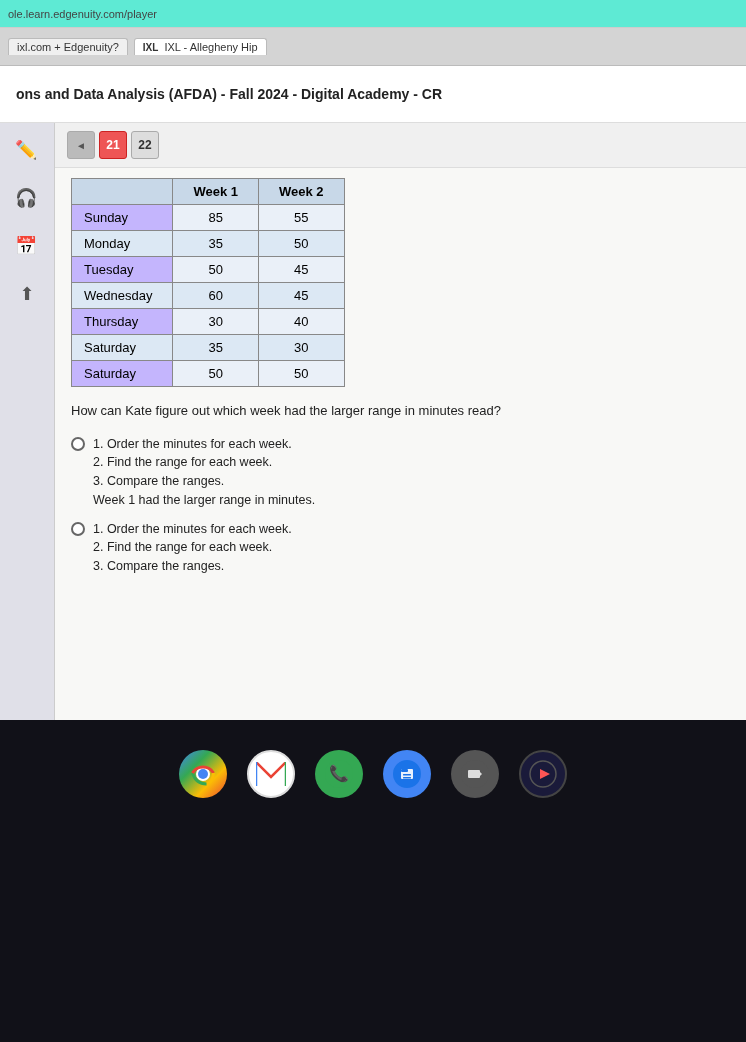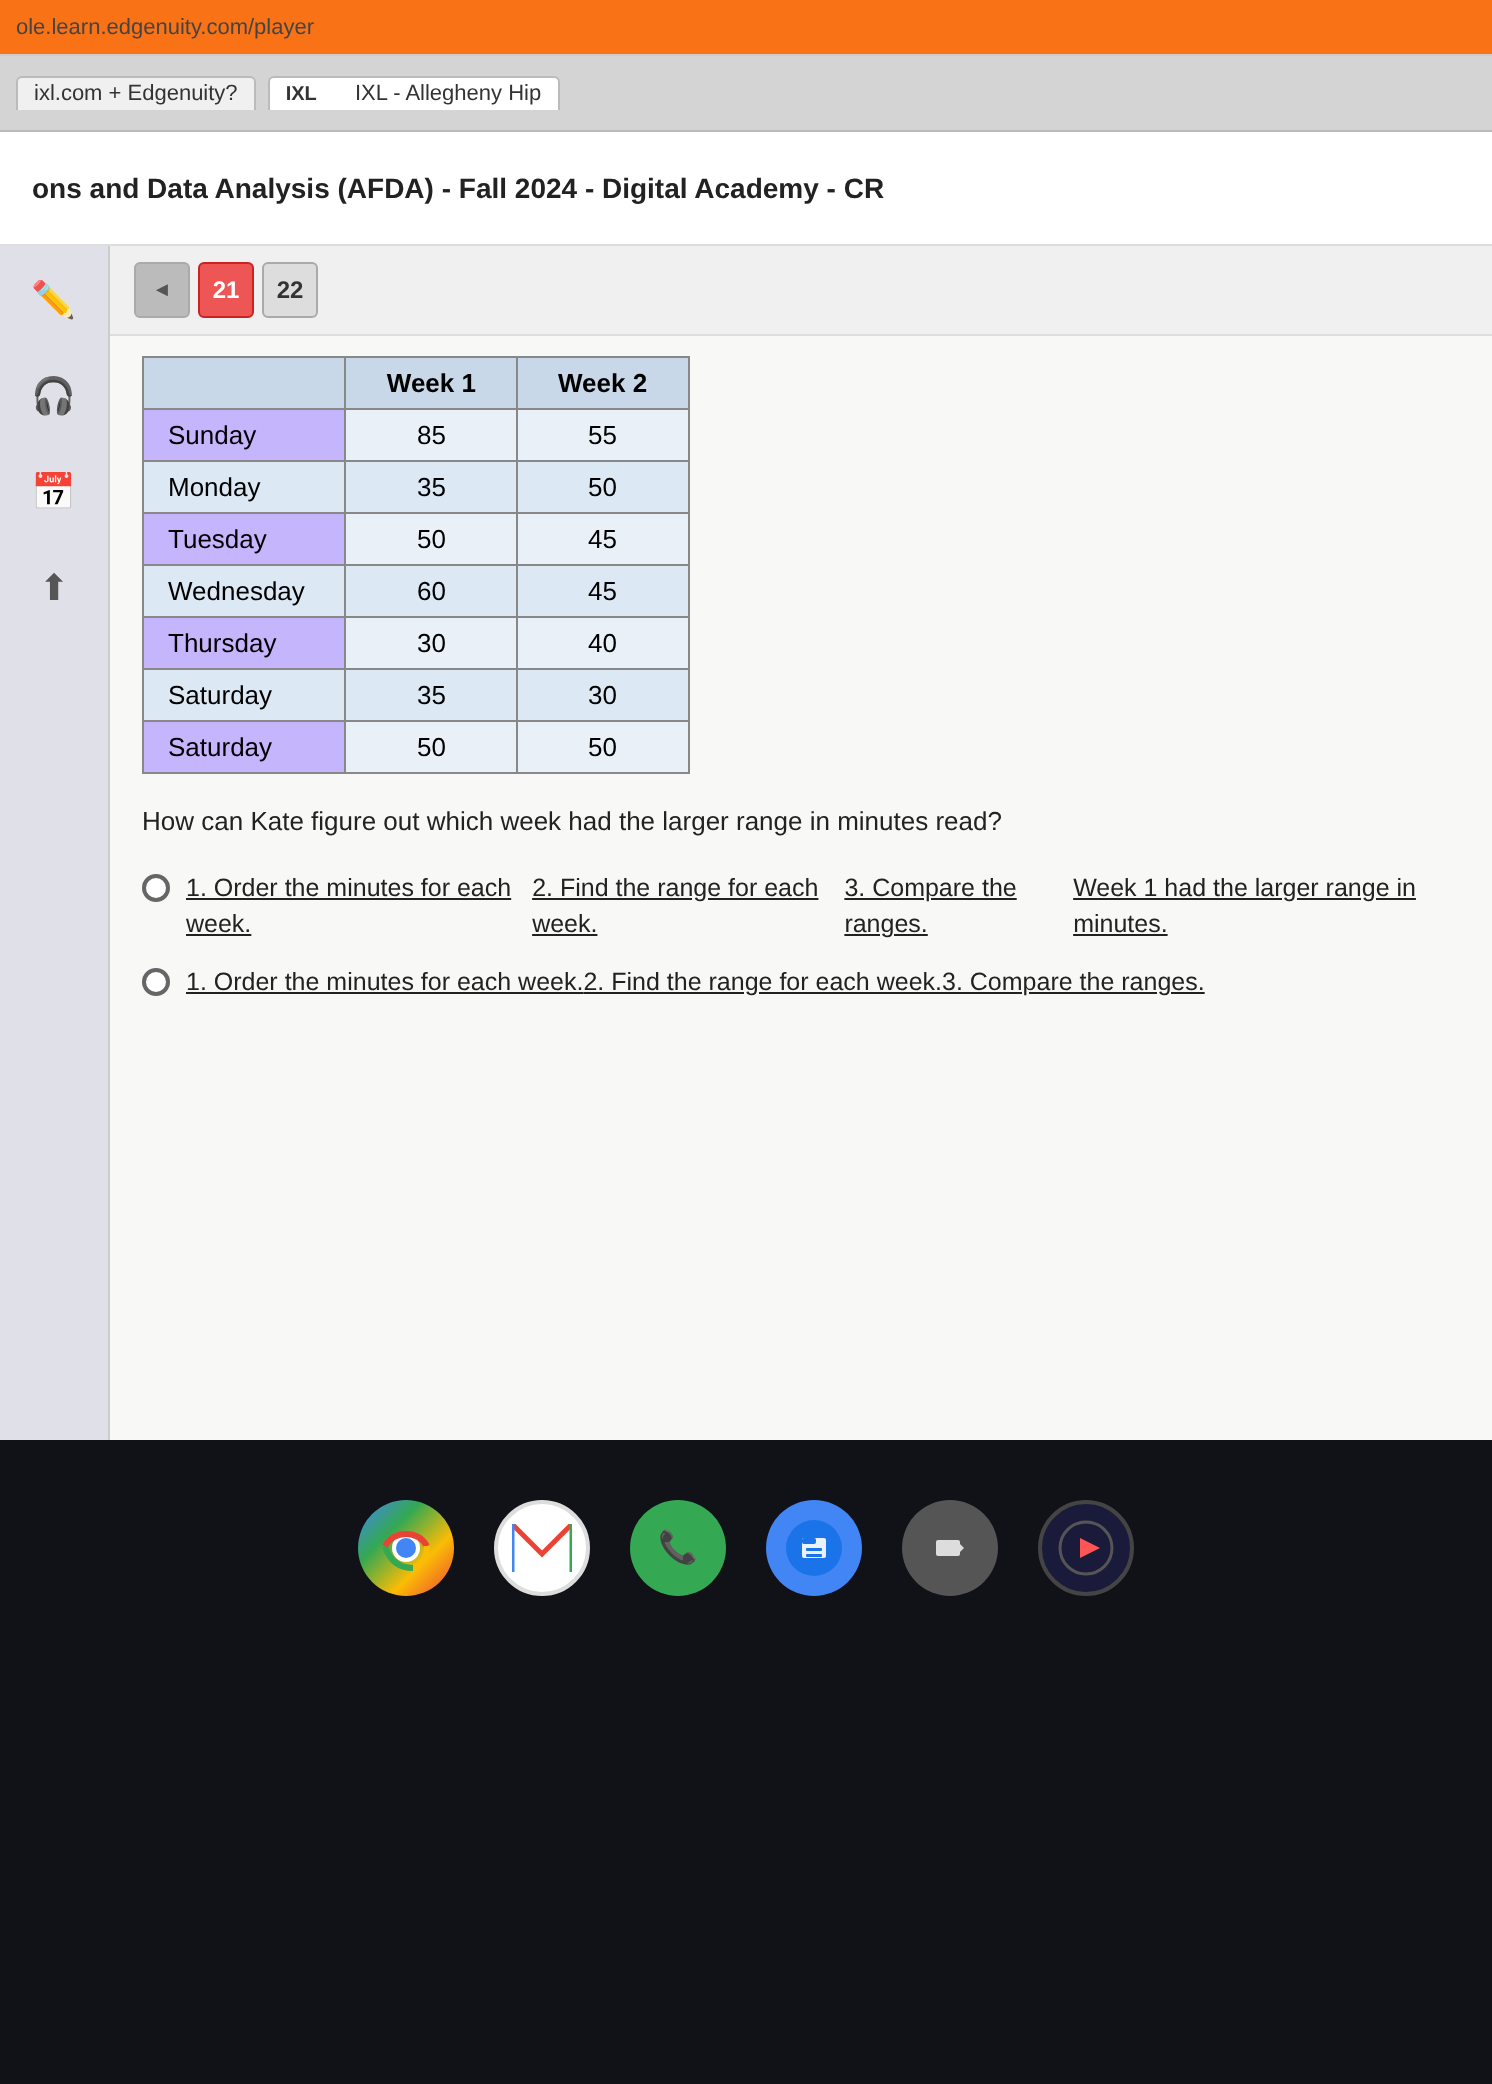--- a/index.html
+++ b/index.html
@@ -18,21 +18,21 @@
       top: 0;
       left: 0;
       width: 746px;
       height: 720px;
       background: #d0d0d8;
       overflow: hidden;
     }
 
     
     .browser-bar {
-      background: #f97316;
+      background: #5eead4;
       height: 28px;
       display: flex;
       align-items: center;
       padding: 0 8px;
       border-bottom: 1px solid #ccc;
       font-size: 11px;
       color: #444;
       gap: 8px;
     }
 
@@ -212,22 +212,21 @@
       height: 14px;
       border: 2px solid #666;
       border-radius: 50%;
       margin-top: 2px;
       flex-shrink: 0;
       background: #fff;
     }
 
     .option-text {
       display: flex;
-      flex-direction: row;
-      text-decoration: underline;
+      flex-direction: column;
     }
 
     
     .bottom-bar {
       display: flex;
       justify-content: space-between;
       align-items: center;
       padding: 8px 16px;
       background: #f0f0f0;
       border-top: 1px solid #ddd;
@@ -317,21 +316,21 @@
 
   <div class="browser-bar">
     <span>ole.learn.edgenuity.com/player</span>
   </div>
 
   <div class="tab-bar">
     <div class="tab">
       <span>ixl.com + Edgenuity?</span>
     </div>
     <div class="tab active">
-      <span style="font-weight:bold;font-size:10px;margin-right:16px;">IXL</span>
+      <span style="font-weight:bold;font-size:10px;margin-right:3px;">IXL</span>
       <span>IXL - Allegheny Hip</span>
     </div>
   </div>
 
   <div class="page-title-bar">
     <span>ons and Data Analysis (AFDA) - Fall 2024 - Digital Academy - CR</span>
   </div>
 
   <div class="content-area">
 

